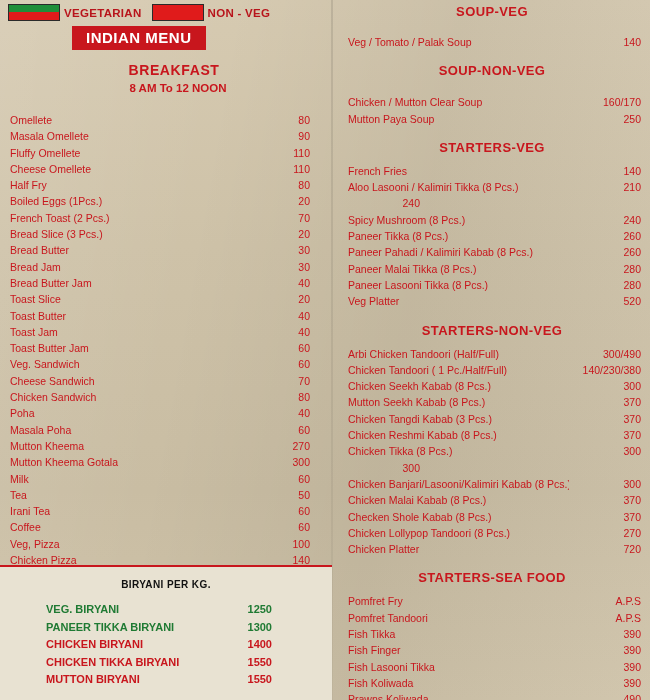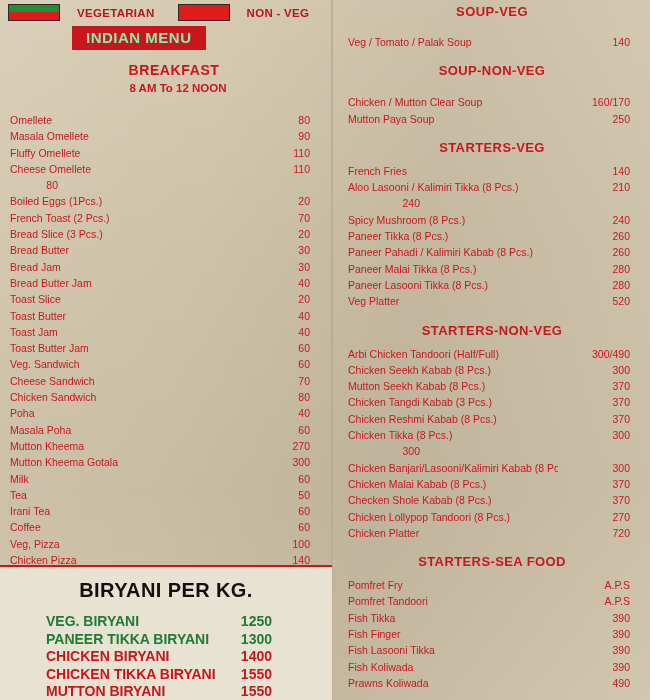--- a/index.html
+++ b/index.html
@@ -19,30 +19,30 @@
   }
   .fold{
     position:absolute;top:0;bottom:0;width:2px;left:331px;
     background:linear-gradient(180deg, rgba(0,0,0,0.10), rgba(0,0,0,0.03));
   }
   .col{position:absolute;top:0;}
   .left{left:0;width:332px;}
   .right{left:334px;width:316px;}
 
   
-  .badges{position:absolute;top:4px;left:8px;display:flex;align-items:center;gap:17px;}
+  .badges{position:absolute;top:4px;left:8px;display:flex;align-items:center;gap:4px;}
   .flagbox{width:50px;height:15px;border:1px solid #2a2a2a;}
   .veg-flag{background:linear-gradient(180deg,#1f8f3a 0%,#1f8f3a 50%,#e01b1b 50%,#e01b1b 100%);}
   .nonveg-flag{background:#e01b1b;}
   .badge-text{font-weight:bold;font-size:11.5px;color:#b8141b;letter-spacing:.3px;}
   .nv{margin-left:6px;}
 
   .title-box{
     position:absolute;top:26px;left:72px;
-    background:#c8161d;color:#86efac;font-weight:bold;font-size:15px;
+    background:#c8161d;color:#ffffff;font-weight:bold;font-size:15px;
     padding:3px 14px 4px;letter-spacing:.5px;
   }
   .sect-center{
     text-align:center;color:#c8161d;font-weight:bold;
   }
   .breakfast{position:absolute;top:62px;left:0;width:348px;font-size:14px;letter-spacing:.6px;}
   .breakfast-time{position:absolute;top:82px;left:12px;width:332px;font-size:11.5px;color:#c8161d;font-weight:bold;}
   .row{
     display:flex;align-items:baseline;
     font-size:10.5px;color:#c8161d;
@@ -55,35 +55,35 @@
   .bk-list{position:absolute;top:112px;left:10px;width:300px;}
   .bk-list .pr{width:48px;}
 
   
   .biryani-panel{
     position:absolute;left:0;top:565px;width:332px;height:135px;
     background:#e8e2d2;
     border-top:2px solid #c8161d;
   }
   .biryani-title{
-    text-align:center;color:#111;font-weight:bold;font-size:20px;
+    text-align:center;color:#111;font-weight:bold;font-size:10px;
     padding-top:12px;letter-spacing:.4px;
   }
   .biryani-list{margin-top:11px;padding-left:46px;padding-right:60px;}
-  .biryani-list .row{font-size:14px;font-weight:bold;line-height:17.5px;height:17.5px;}
+  .biryani-list .row{font-size:11px;font-weight:bold;line-height:17.5px;height:17.5px;}
   .biryani-list .pr{width:46px;}
   .b-green{color:#1f7a33;}
   .b-red{color:#c8161d;}
 
   
   .rsect{
     text-align:center;color:#c8161d;font-weight:bold;font-size:13px;
     letter-spacing:.4px;
   }
-  .rlist{padding-left:14px;padding-right:20px;}
+  .rlist{padding-left:14px;padding-right:9px;}
   .rlist .row{font-size:10.5px;}
   .rlist .pr{width:72px;}
 </style>
 </head>
 <body>
 
 <div class="paper"></div>
 <div class="fold"></div>
 
 <div class="col left">
@@ -111,20 +111,21 @@
       </div>
       <div class="row">
         <span class="nm">Fluffy Omellete</span>
         <span class="pr">110</span>
       </div>
       <div class="row">
         <span class="nm">Cheese Omellete</span>
         <span class="pr">110</span>
       </div>
       <div class="row">
+        <span class="nm">Half Fry</span>
         <span class="pr">80</span>
       </div>
       <div class="row">
         <span class="nm">Boiled Eggs (1Pcs.)</span>
         <span class="pr">20</span>
       </div>
       <div class="row">
         <span class="nm">French Toast (2 Pcs.)</span>
         <span class="pr">70</span>
       </div>
@@ -298,20 +299,24 @@
         <span class="pr">520</span>
       </div>
     </div>
     <div class="rsect" style="margin-top: 13px; margin-bottom: 8px;">STARTERS-NON-VEG</div>
     <div class="rlist">
       <div class="row">
         <span class="nm">Arbi Chicken Tandoori (Half/Full)</span>
         <span class="pr">300/490</span>
       </div>
       <div class="row">
+        <span class="nm">Chicken Tandoori ( 1 Pc./Half/Full)</span>
+        <span class="pr">140/230/380</span>
+      </div>
+      <div class="row">
         <span class="nm">Chicken Seekh Kabab (8 Pcs.)</span>
         <span class="pr">300</span>
       </div>
       <div class="row">
         <span class="nm">Mutton Seekh Kabab (8 Pcs.)</span>
         <span class="pr">370</span>
       </div>
       <div class="row">
         <span class="nm">Chicken Tangdi Kabab (3 Pcs.)</span>
         <span class="pr">370</span>

